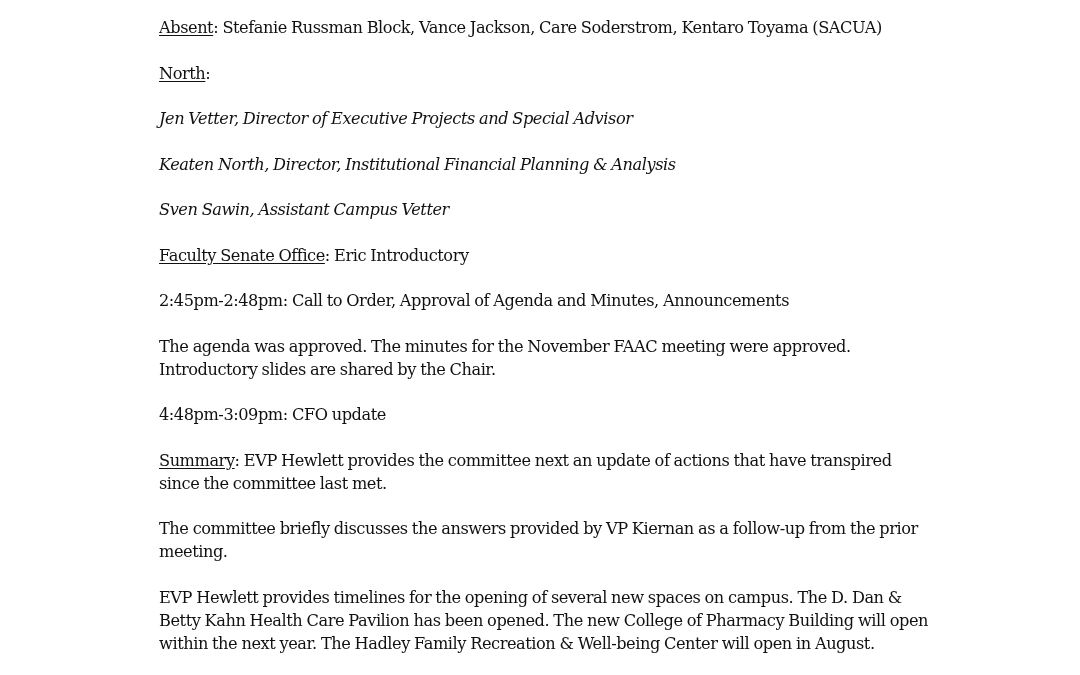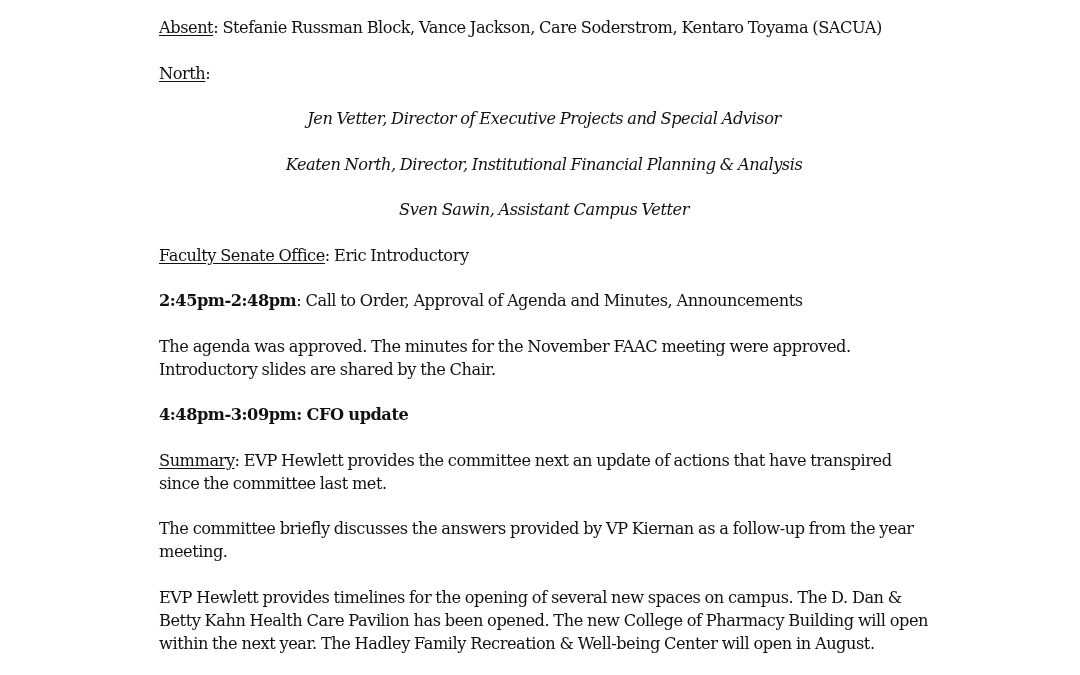--- a/index.html
+++ b/index.html
@@ -22,22 +22,22 @@
       width: 770px;
       font-size: 16.2px;
       line-height: 23px;
       letter-spacing: -0.45px;
       word-spacing: -0.5px;
     }
     .para {
       margin: 0 0 22.5px 0;
     }
     .u { text-decoration: underline; text-underline-offset: 2px; }
-    .b { font-weight: bold; }
-    .i { font-style: italic; text-align: center; }
+    .b { font-weight: normal; }
+    .i { font-style: italic; }
   </style>
 </head>
 <body>
 
 <div class="page">
 
   <p class="para">
     <span class="u">Absent</span><span>: </span><span>Stefanie Russman Block, Vance Jackson, Care Soderstrom, Kentaro Toyama (SACUA)</span>
   </p>
 
@@ -58,17 +58,17 @@
   </p>
 
   <p class="para">The agenda was approved. The minutes for the November FAAC meeting were approved. Introductory slides are shared by the Chair.</p>
 
   <p class="para b">4:48pm-3:09pm: CFO update</p>
 
   <p class="para">
     <span class="u">Summary</span><span>: </span><span>EVP Hewlett provides the committee next an update of actions that have transpired since the committee last met.</span>
   </p>
 
-  <p class="para">The committee briefly discusses the answers provided by VP Kiernan as a follow-up from the year meeting.</p>
+  <p class="para">The committee briefly discusses the answers provided by VP Kiernan as a follow-up from the prior meeting.</p>
 
   <p class="para">EVP Hewlett provides timelines for the opening of several new spaces on campus. The D. Dan &amp; Betty Kahn Health Care Pavilion has been opened. The new College of Pharmacy Building will open within the next year. The Hadley Family Recreation &amp; Well-being Center will open in August.</p>
 
 </div>
 
 </body></html>

